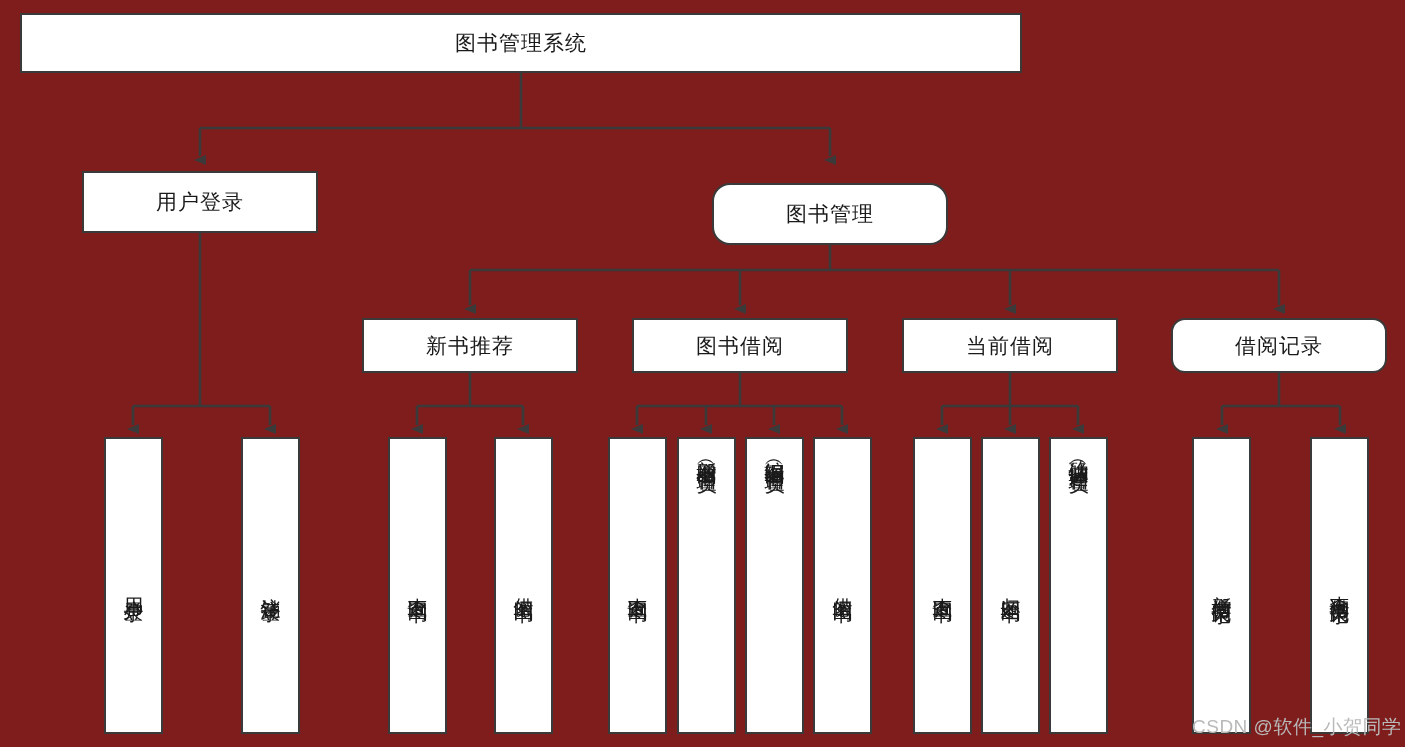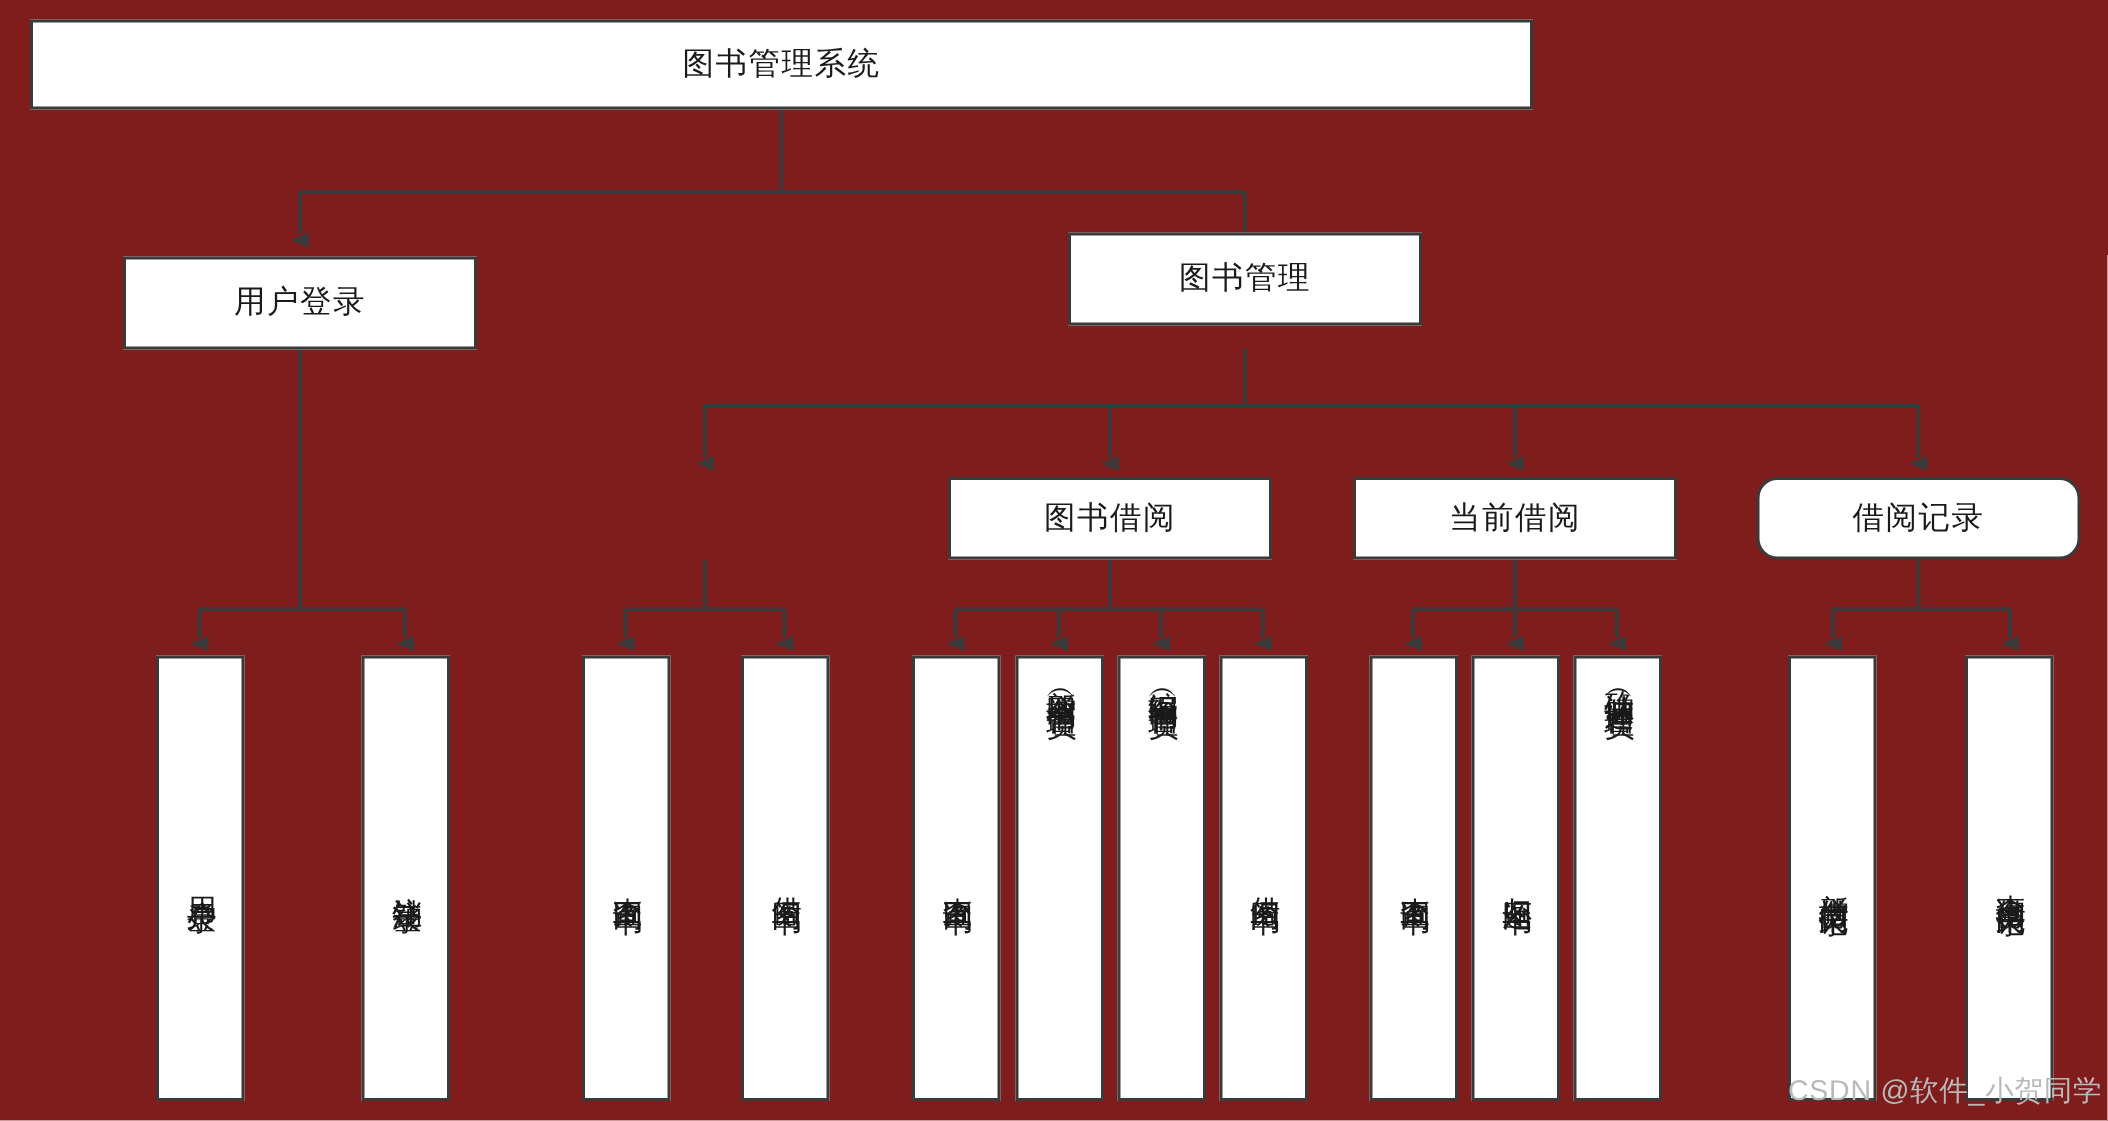--- a/index.html
+++ b/index.html
@@ -119,24 +119,27 @@
     </g>
   </svg>
 
   <div class="node node-h" style="left:20px; top:13px; width:1002px; height:60px;">
     <span>图书管理系统</span>
   </div>
 
   <div class="node node-h" style="left:82px; top:171px; width:236px; height:62px;">
     <span>用户登录</span>
   </div>
-  <div class="node node-h" style="left:712px; top:155px; width:236px; height:62px;">
+  <div class="node node-h" style="left:712px; top:183px; width:236px; height:62px;border-radius:18px;">
     <span>图书管理</span>
   </div>
 
+  <div class="node node-h" style="left:362px; top:318px; width:216px; height:55px;">
+    <span>新书推荐</span>
+  </div>
   <div class="node node-h" style="left:902px; top:318px; width:216px; height:55px;">
     <span>当前借阅</span>
   </div>
   <div class="node node-h" style="left:632px; top:318px; width:216px; height:55px;">
     <span>图书借阅</span>
   </div>
   <div class="node node-h" style="left:1171px; top:318px; width:216px; height:55px;border-radius:14px;">
     <span>借阅记录</span>
   </div>
 

